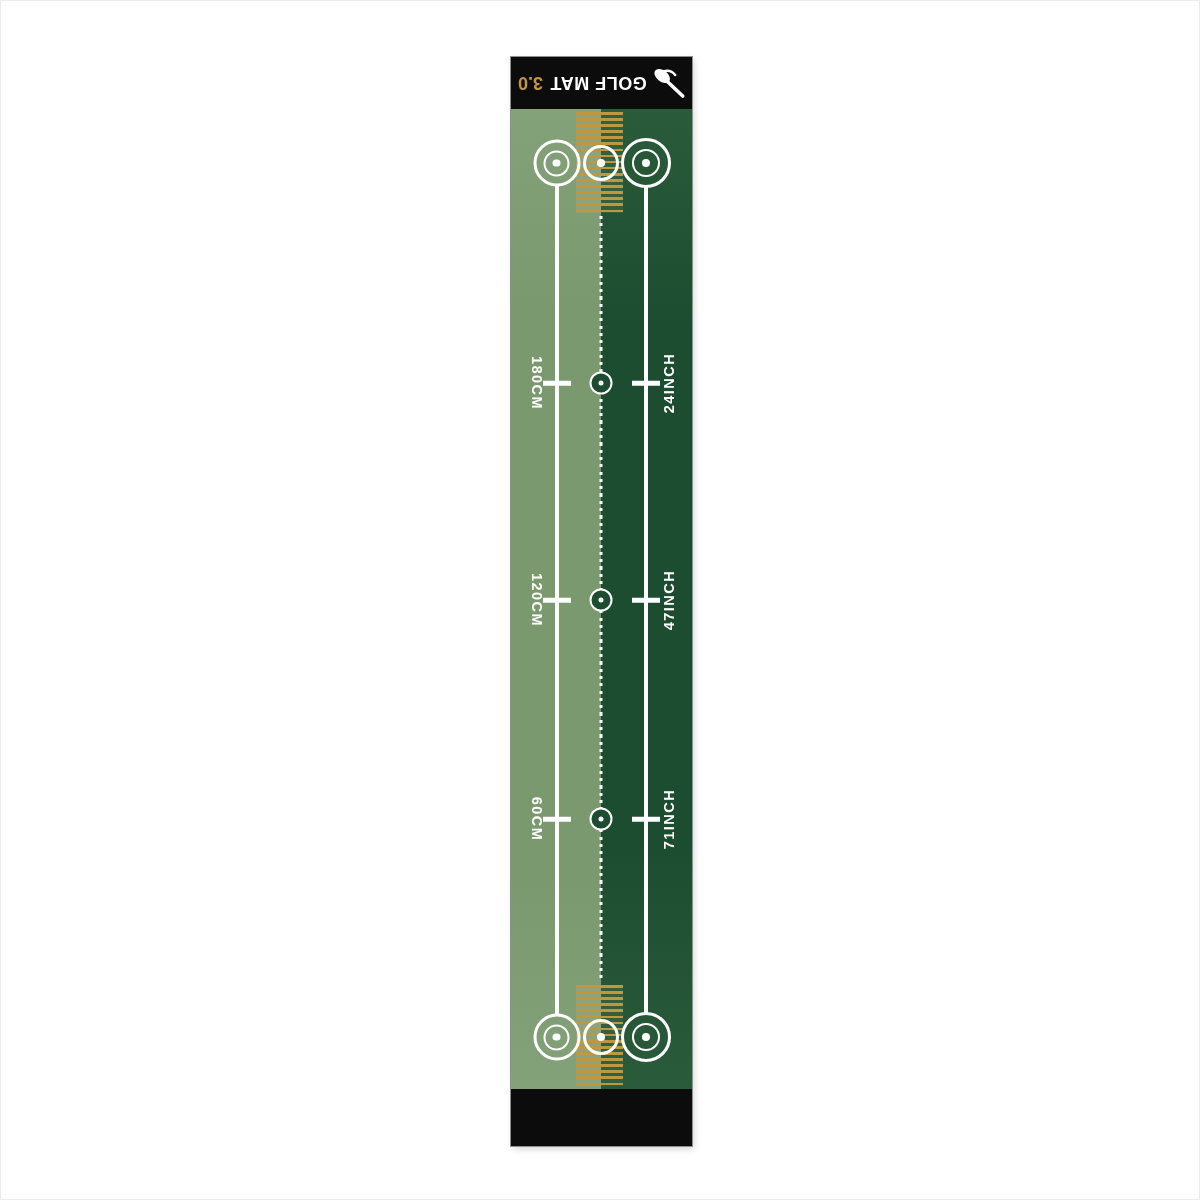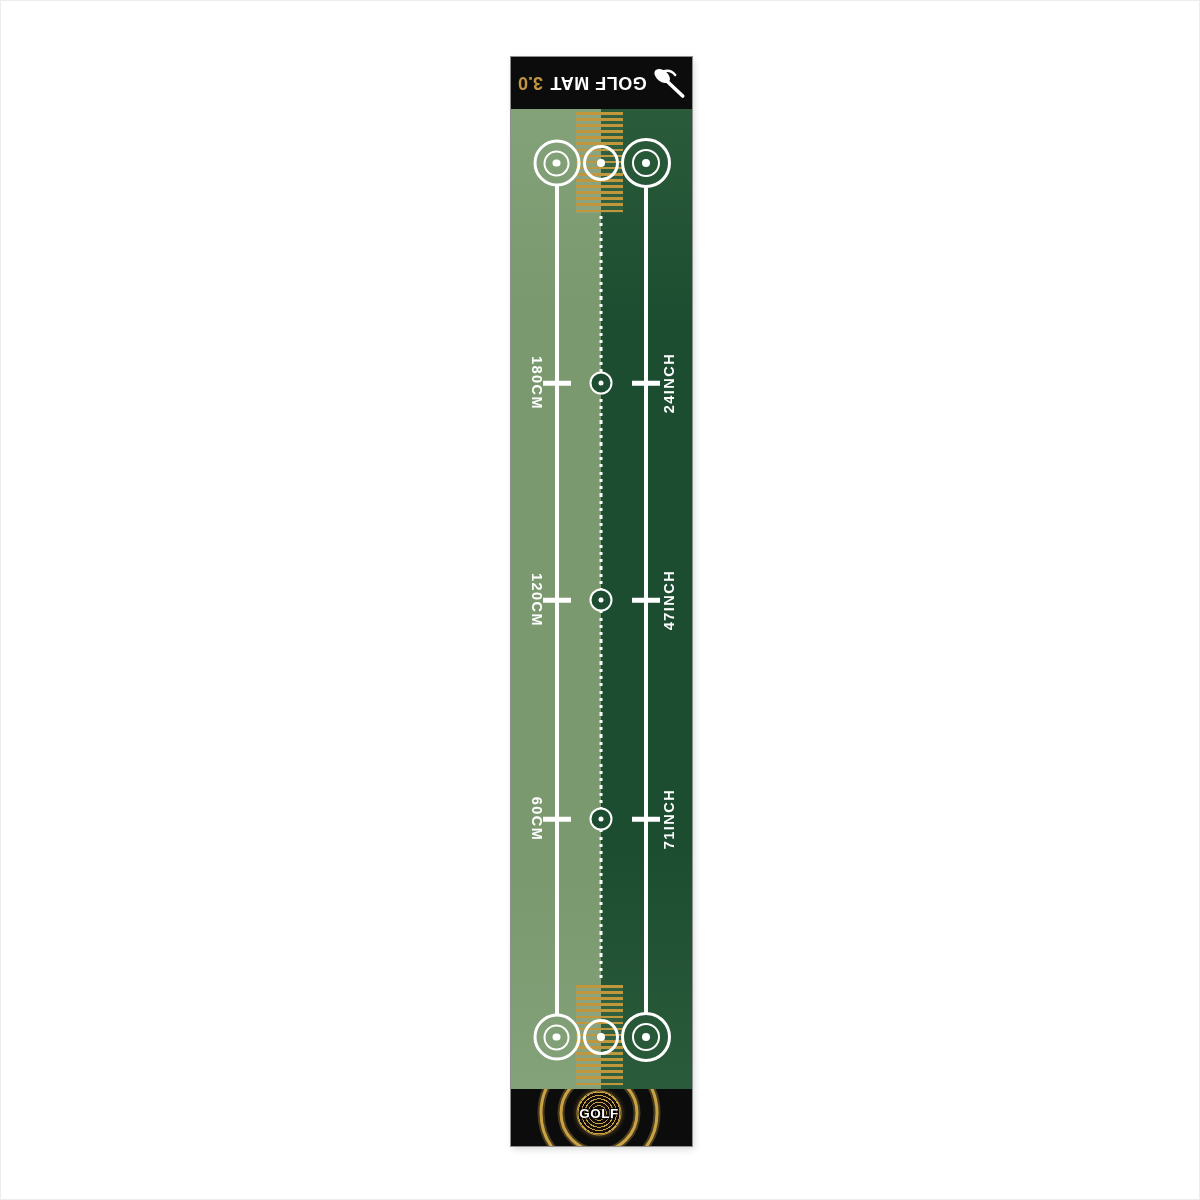--- a/index.html
+++ b/index.html
@@ -170,26 +170,15 @@
 
       <div class="dist-label cm r2">60CM</div>
       <div class="crosstick l r2"></div>
       <div class="ctr marker r2 row-y" style="left:90px;">
           <div class="dot"></div>
         </div>
       <div class="crosstick r r2"></div>
       <div class="dist-label inch r2">71INCH</div>
     </div>
 
-    <div class="ftr">
-      <svg width="181" height="57" viewBox="0 0 181 57" style="position:absolute;left:0;top:0;">
-        <circle class="arc glow" cx="88" cy="24" r="38"></circle>
-        <circle class="arc" cx="88" cy="24" r="38"></circle>
-        <circle class="arc glow" cx="88" cy="24" r="58"></circle>
-        <circle class="arc" cx="88" cy="24" r="58"></circle>
-      </svg>
-      <div class="ball">
-        <span class="ball-text">GOLF</span>
-      </div>
-    </div>
 
   </div>
 </div>
 
 </body></html>

